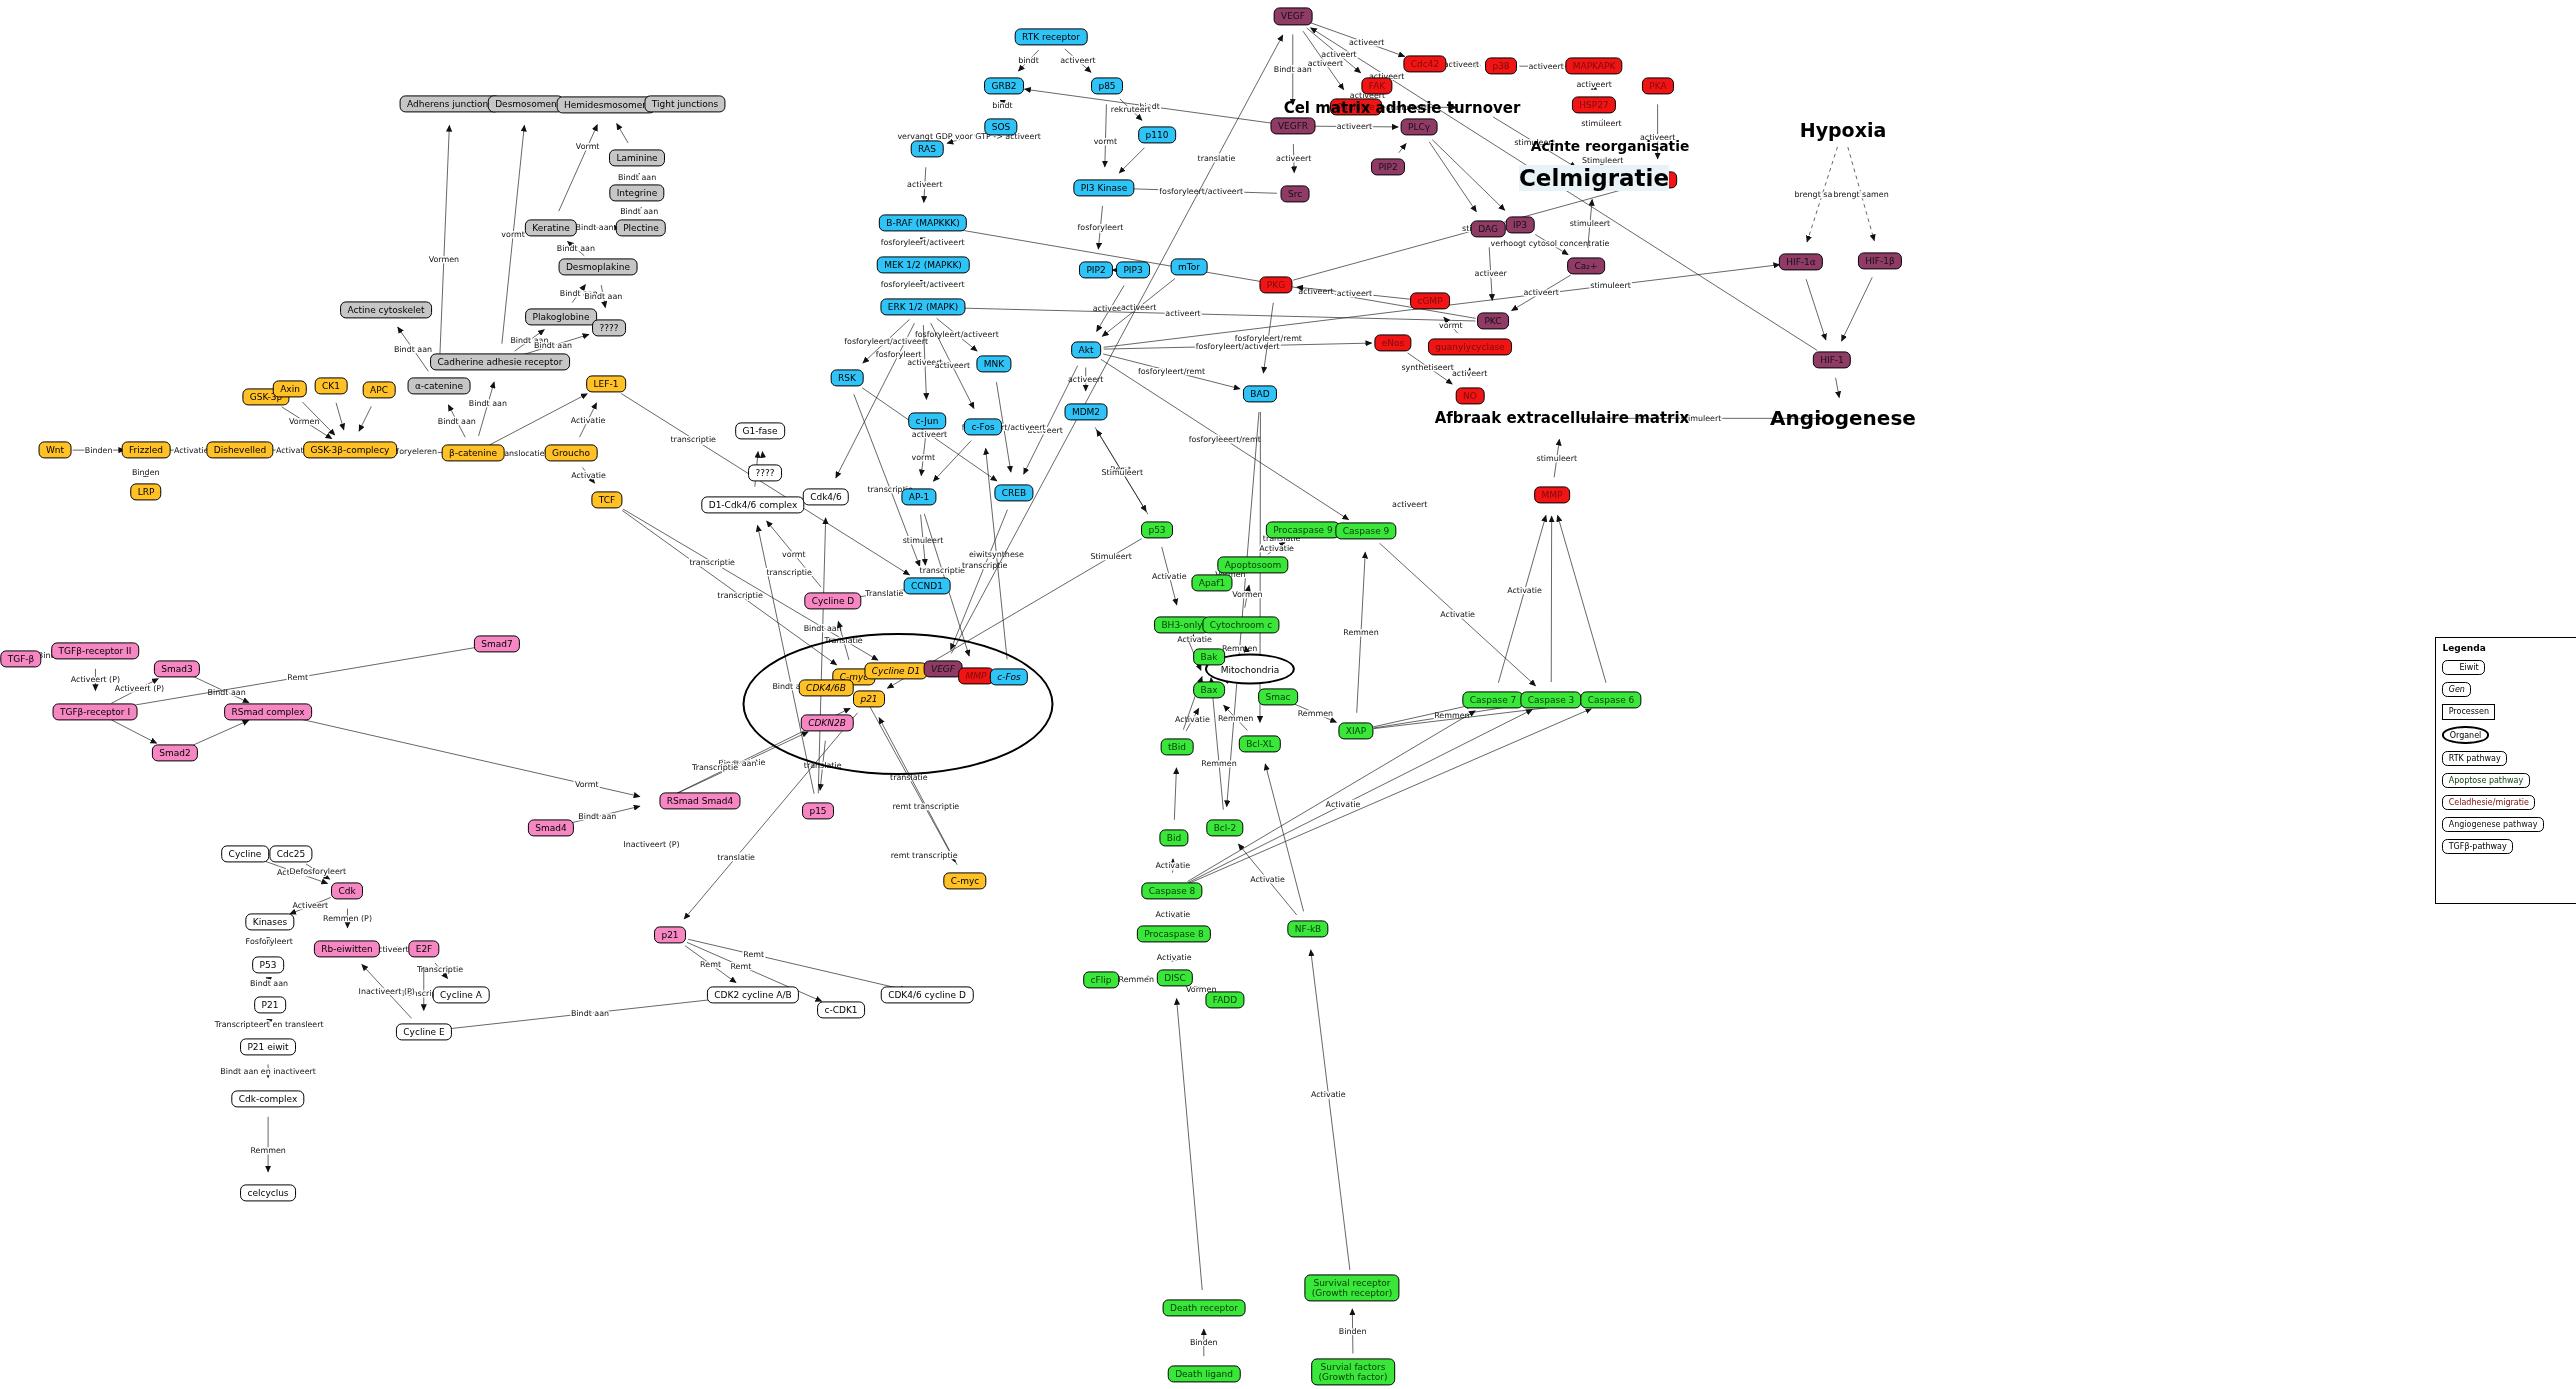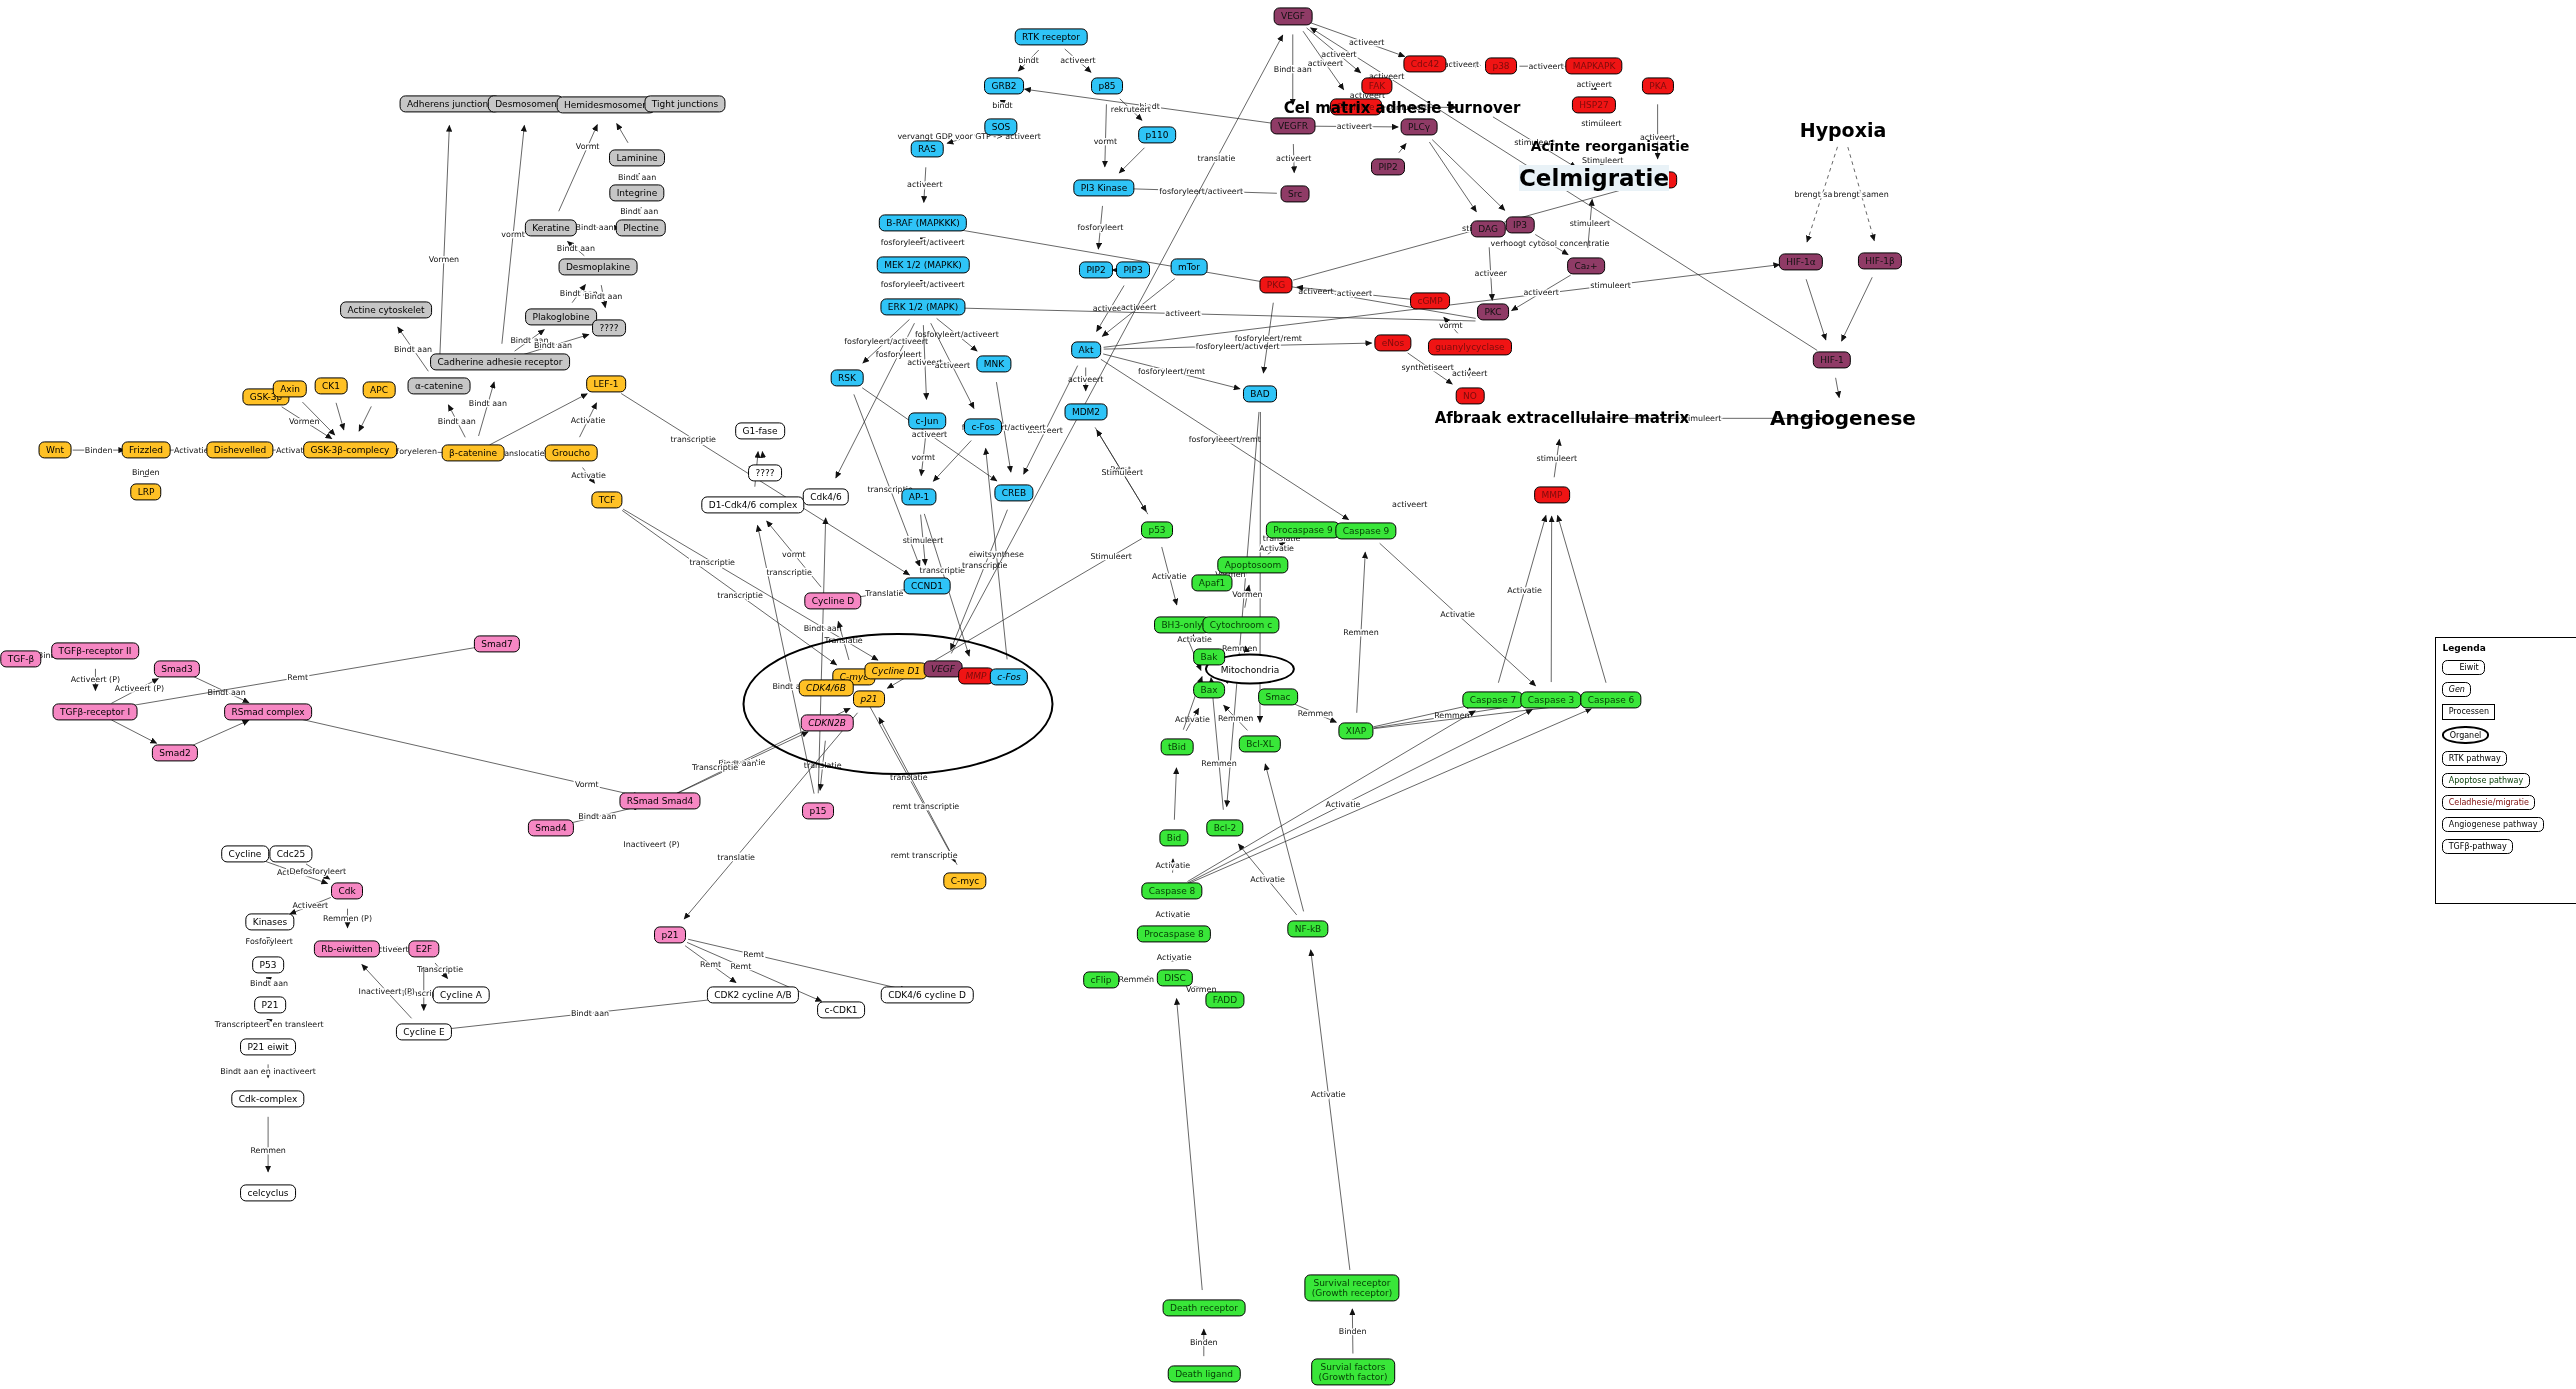--- a/index.html
+++ b/index.html
@@ -429,21 +429,21 @@
       <div class="node o" style="left: 379px; top: 390px;">APC</div>
       <div class="node o" style="left: 606px; top: 384px;">LEF-1</div>
       <div class="node p" style="left: 21px; top: 659px;">TGF-β</div>
       <div class="node p" style="left: 95px; top: 651px;">TGFβ-receptor II</div>
       <div class="node p" style="left: 95px; top: 712px;">TGFβ-receptor I</div>
       <div class="node p" style="left: 177px; top: 669px;">Smad3</div>
       <div class="node p" style="left: 175px; top: 753px;">Smad2</div>
       <div class="node p" style="left: 268px; top: 712px;">RSmad complex</div>
       <div class="node p" style="left: 497px; top: 644px;">Smad7</div>
       <div class="node p" style="left: 551px; top: 828px;">Smad4</div>
-      <div class="node p" style="left: 660px; top: 801px;">RSmad  Smad4</div>
+      <div class="node p" style="left: 700px; top: 801px;">RSmad  Smad4</div>
       <div class="node p" style="left: 818px; top: 811px;">p15</div>
       <div class="node p" style="left: 670px; top: 935px;">p21</div>
       <div class="node w" style="left: 760px; top: 431px;">G1-fase</div>
       <div class="node w" style="left: 765px; top: 473px;">????</div>
       <div class="node w" style="left: 753px; top: 505px;">D1-Cdk4/6 complex</div>
       <div class="node w" style="left: 826px; top: 497px;">Cdk4/6</div>
       <div class="node p" style="left: 833px; top: 601px;">Cycline D</div>
       <div class="node b" style="left: 927px; top: 586px;">CCND1</div>
       <div class="node o i" style="left: 854px; top: 677px;">C-myc</div>
       <div class="node o i" style="left: 896px; top: 671px;">Cycline D1</div>
@@ -494,21 +494,21 @@
       <div class="node b" style="left: 1014px; top: 493px; border-radius: 6px;">CREB</div>
       <div class="node n" style="left: 1157px; top: 530px;">p53</div>
       <div class="node u" style="left: 1293px; top: 16.4px;">VEGF</div>
       <div class="node u" style="left: 1293px; top: 126px;">VEGFR</div>
       <div class="node u" style="left: 1295px; top: 194px;">Src</div>
       <div class="node u" style="left: 1419px; top: 127px;">PLCγ</div>
       <div class="node u" style="left: 1388px; top: 167px;">PIP2</div>
       <div class="node u" style="left: 1520px; top: 225px;">IP3</div>
       <div class="node u" style="left: 1488px; top: 229px;">DAG</div>
       <div class="node u" style="left: 1586px; top: 266px;">Ca₂+</div>
-      <div class="node u" style="left: 1493px; top: 312px;">PKC</div>
+      <div class="node u" style="left: 1493px; top: 321px;">PKC</div>
       <div class="node r" style="left: 1377px; top: 86px;">FAK</div>
       <div class="node r" style="left: 1356px; top: 107px;">Paxilline</div>
       <div class="node r" style="left: 1425px; top: 64px;">Cdc42</div>
       <div class="node r" style="left: 1501px; top: 66px;">p38</div>
       <div class="node r" style="left: 1594px; top: 66px;">MAPKAPK</div>
       <div class="node r" style="left: 1594px; top: 105px;">HSP27</div>
       <div class="node r" style="left: 1658px; top: 86px;">PKA</div>
       <div class="node r" style="left: 1658px; top: 180px;">VASP</div>
       <div class="node r" style="left: 1276px; top: 285px;">PKG</div>
       <div class="node r" style="left: 1430px; top: 301px;">cGMP</div>

